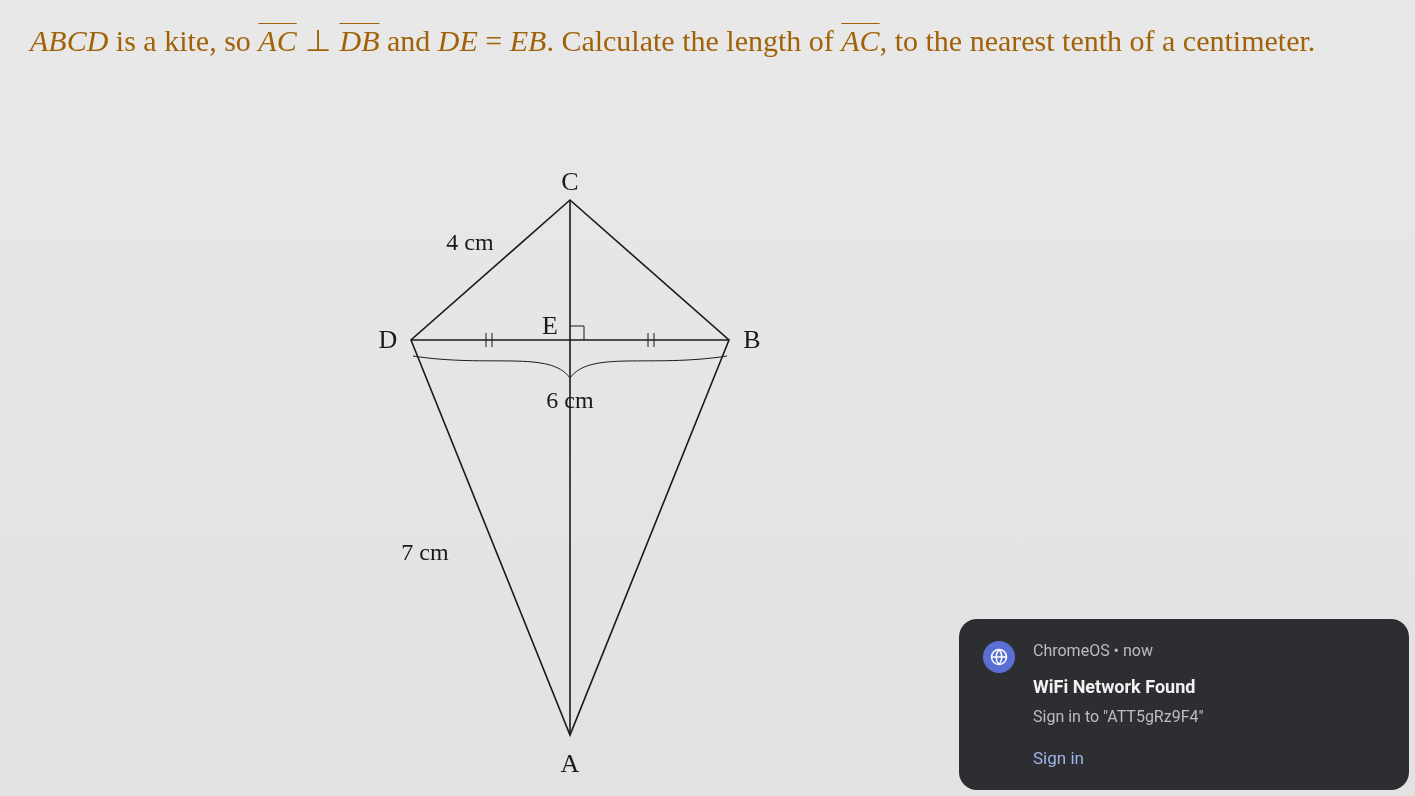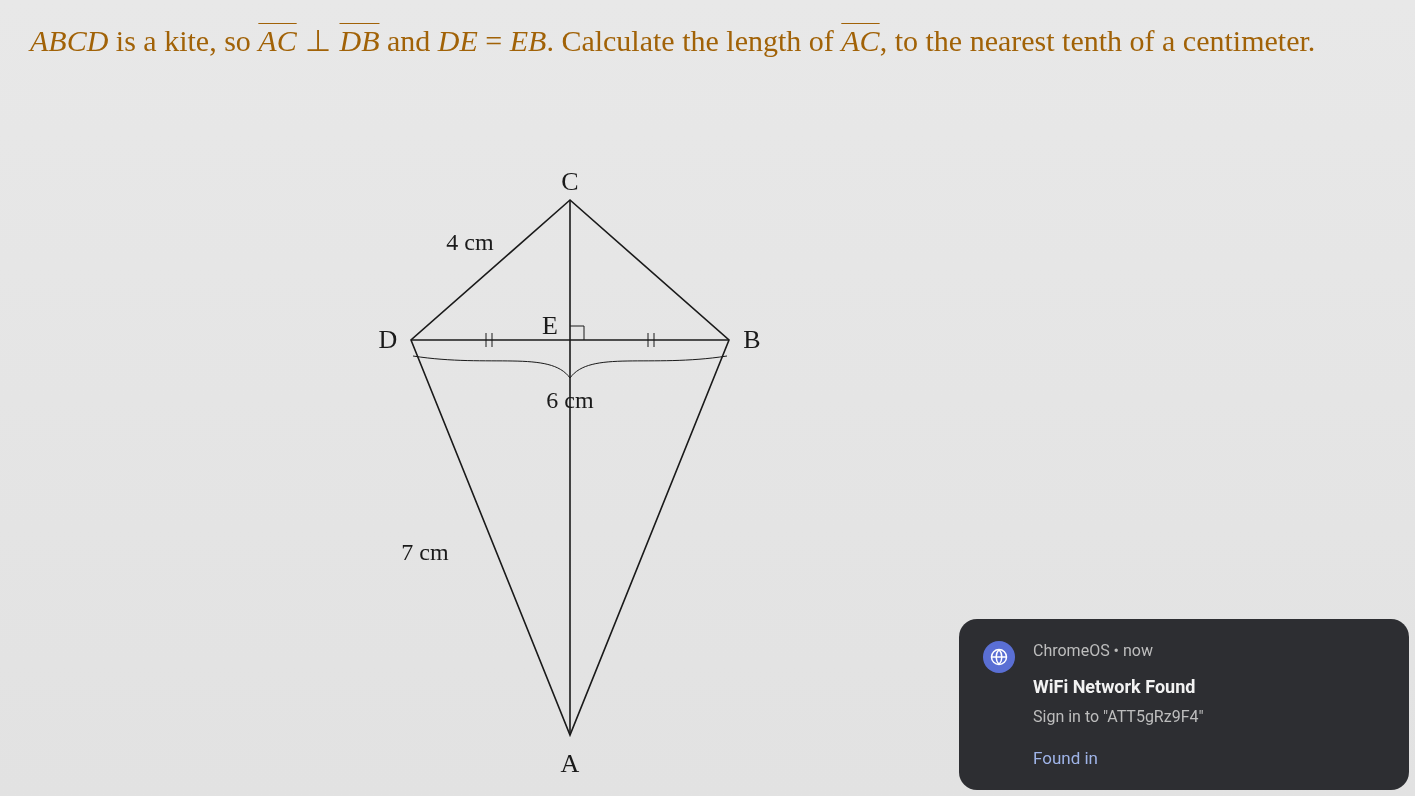--- a/index.html
+++ b/index.html
@@ -154,15 +154,15 @@
     </svg>
   </div>
   <div class="notification-body">
     <div class="notification-header">
       <span>ChromeOS</span>
       <span>•</span>
       <span>now</span>
     </div>
     <div class="notification-title">WiFi Network Found</div>
     <div class="notification-subtitle">Sign in to "ATT5gRz9F4"</div>
-    <div class="notification-action">Found in</div>
+    <div class="notification-action">Sign in</div>
   </div>
 </div>
 
 </body></html>

